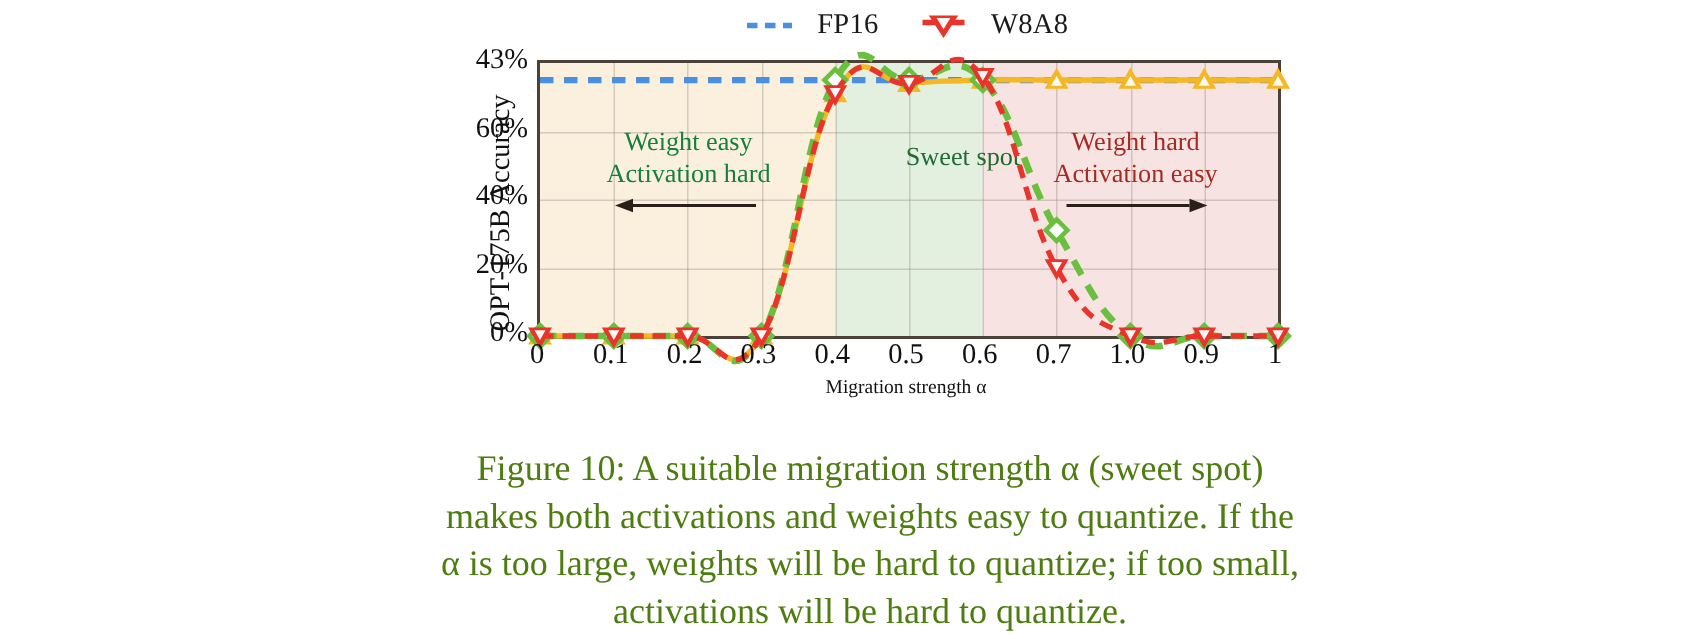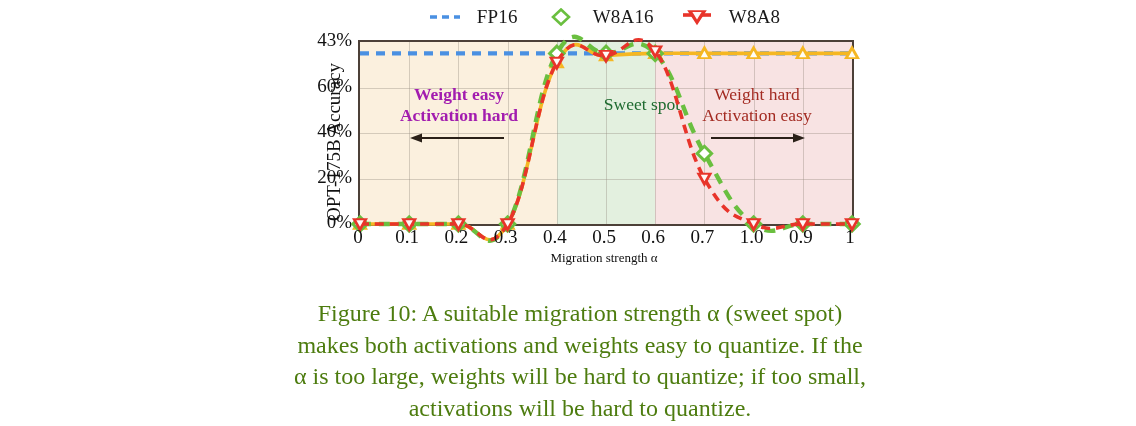--- a/index.html
+++ b/index.html
@@ -54,21 +54,21 @@
   .yaxis-title{
     position:absolute;left:-52px;top:131px;width:220px;text-align:center;
     font-size:19px;color:#111;
     transform:rotate(-90deg);transform-origin:center center;
   }
   .yaxis-wrap{position:absolute;left:276px;top:0px;width:30px;height:262px;}
 
   
   .anno{position:absolute;text-align:center;font-size:17.5px;line-height:1.22;}
   .anno .l{display:block;white-space:nowrap;}
-  .anno-left{color:#a21caf;font-weight:bold;}
+  .anno-left{color:#15803d;}
   .anno-mid{color:#1f6b30;padding-left:36px;}
   .anno-right{color:#a32b22;}
   .arrow{position:absolute;height:12px;}
 
   
   .caption{
     position:absolute;left:290px;top:298px;width:580px;
     font-size:24px;line-height:1.32;color:#4d7c0f;text-align:center;
     font-family:"Liberation Serif",serif;
   }
@@ -84,28 +84,20 @@
 
       <div class="leg-item">
         <span class="leg-mark">
           <svg width="34" height="18" viewBox="0 0 34 18">
             <line x1="2" y1="9" x2="32" y2="9" stroke="#4a90e2" stroke-width="3.6" stroke-dasharray="7,5" stroke-linecap="butt"></line>
           </svg>
         </span>
         <span class="leg-label">FP16</span>
       </div>
 
-      <div class="leg-item">
-        <span class="leg-mark">
-          <svg width="34" height="18" viewBox="0 0 34 18">
-            <polygon points="17,1.5 25,9 17,16.5 9,9" fill="#ffffff" stroke="#6abf3f" stroke-width="2.6"></polygon>
-          </svg>
-        </span>
-        <span class="leg-label">W8A16</span>
-      </div>
 
 
       <div class="leg-item">
         <span class="leg-mark">
           <svg width="34" height="18" viewBox="0 0 34 18">
             <line x1="3" y1="7" x2="31" y2="7" stroke="#e8342a" stroke-width="3.6"></line>
             <polygon points="8.5,3 25.5,3 17,16" fill="#e8342a" stroke="#e8342a" stroke-width="1.4"></polygon>
             <polygon points="12.4,4 21.6,4 17,11.5" fill="#fff6f5"></polygon>
           </svg>
         </span>

